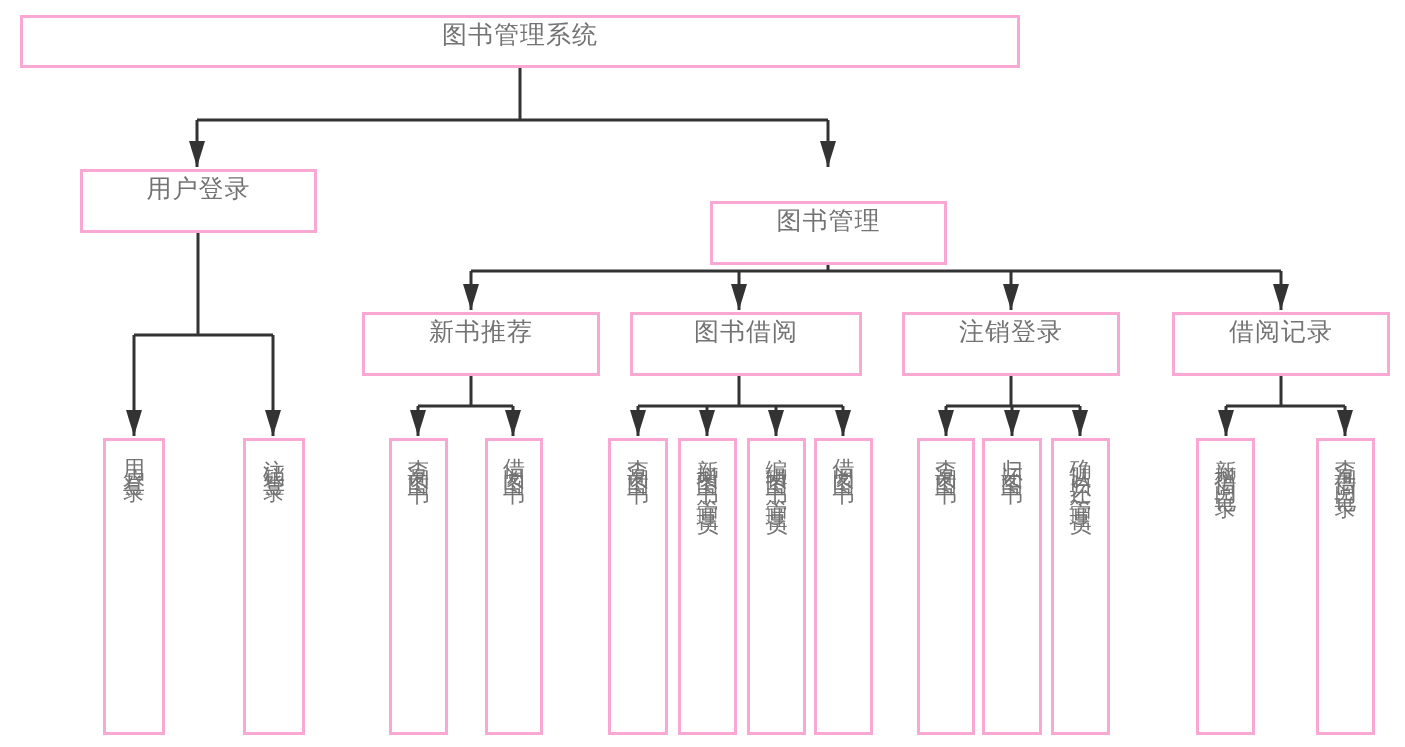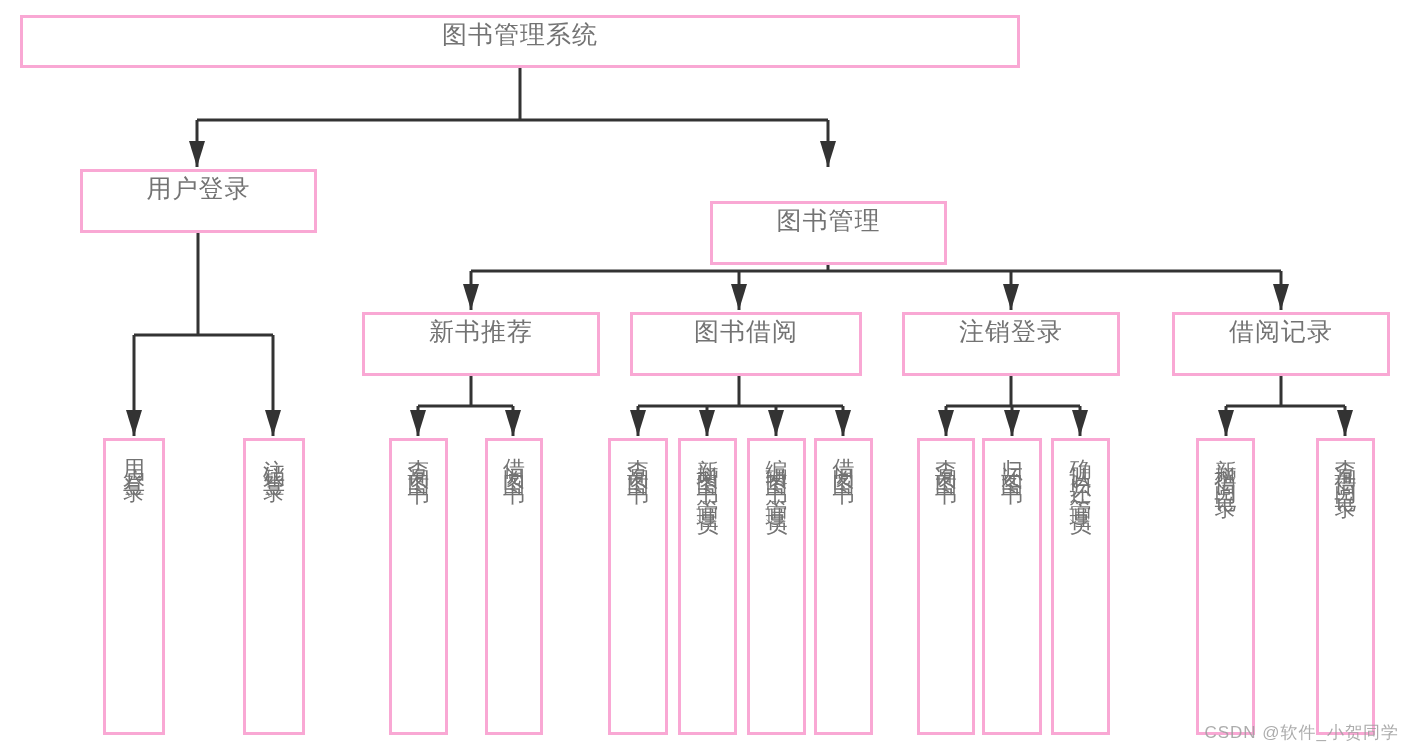--- a/index.html
+++ b/index.html
@@ -164,15 +164,14 @@
     <span>确认归还（管理员）</span>
   </div>
 
   <div class="box v" style="left:1196px; top:438px; width:59px; height:297px;">
     <span>新增借阅记录</span>
   </div>
   <div class="box v" style="left:1316px; top:438px; width:59px; height:297px;">
     <span>查询借阅记录</span>
   </div>
 
-  <div class="watermark">CSDN @软件_小贺同学</div>
 
 </div>
 
 </body></html>

